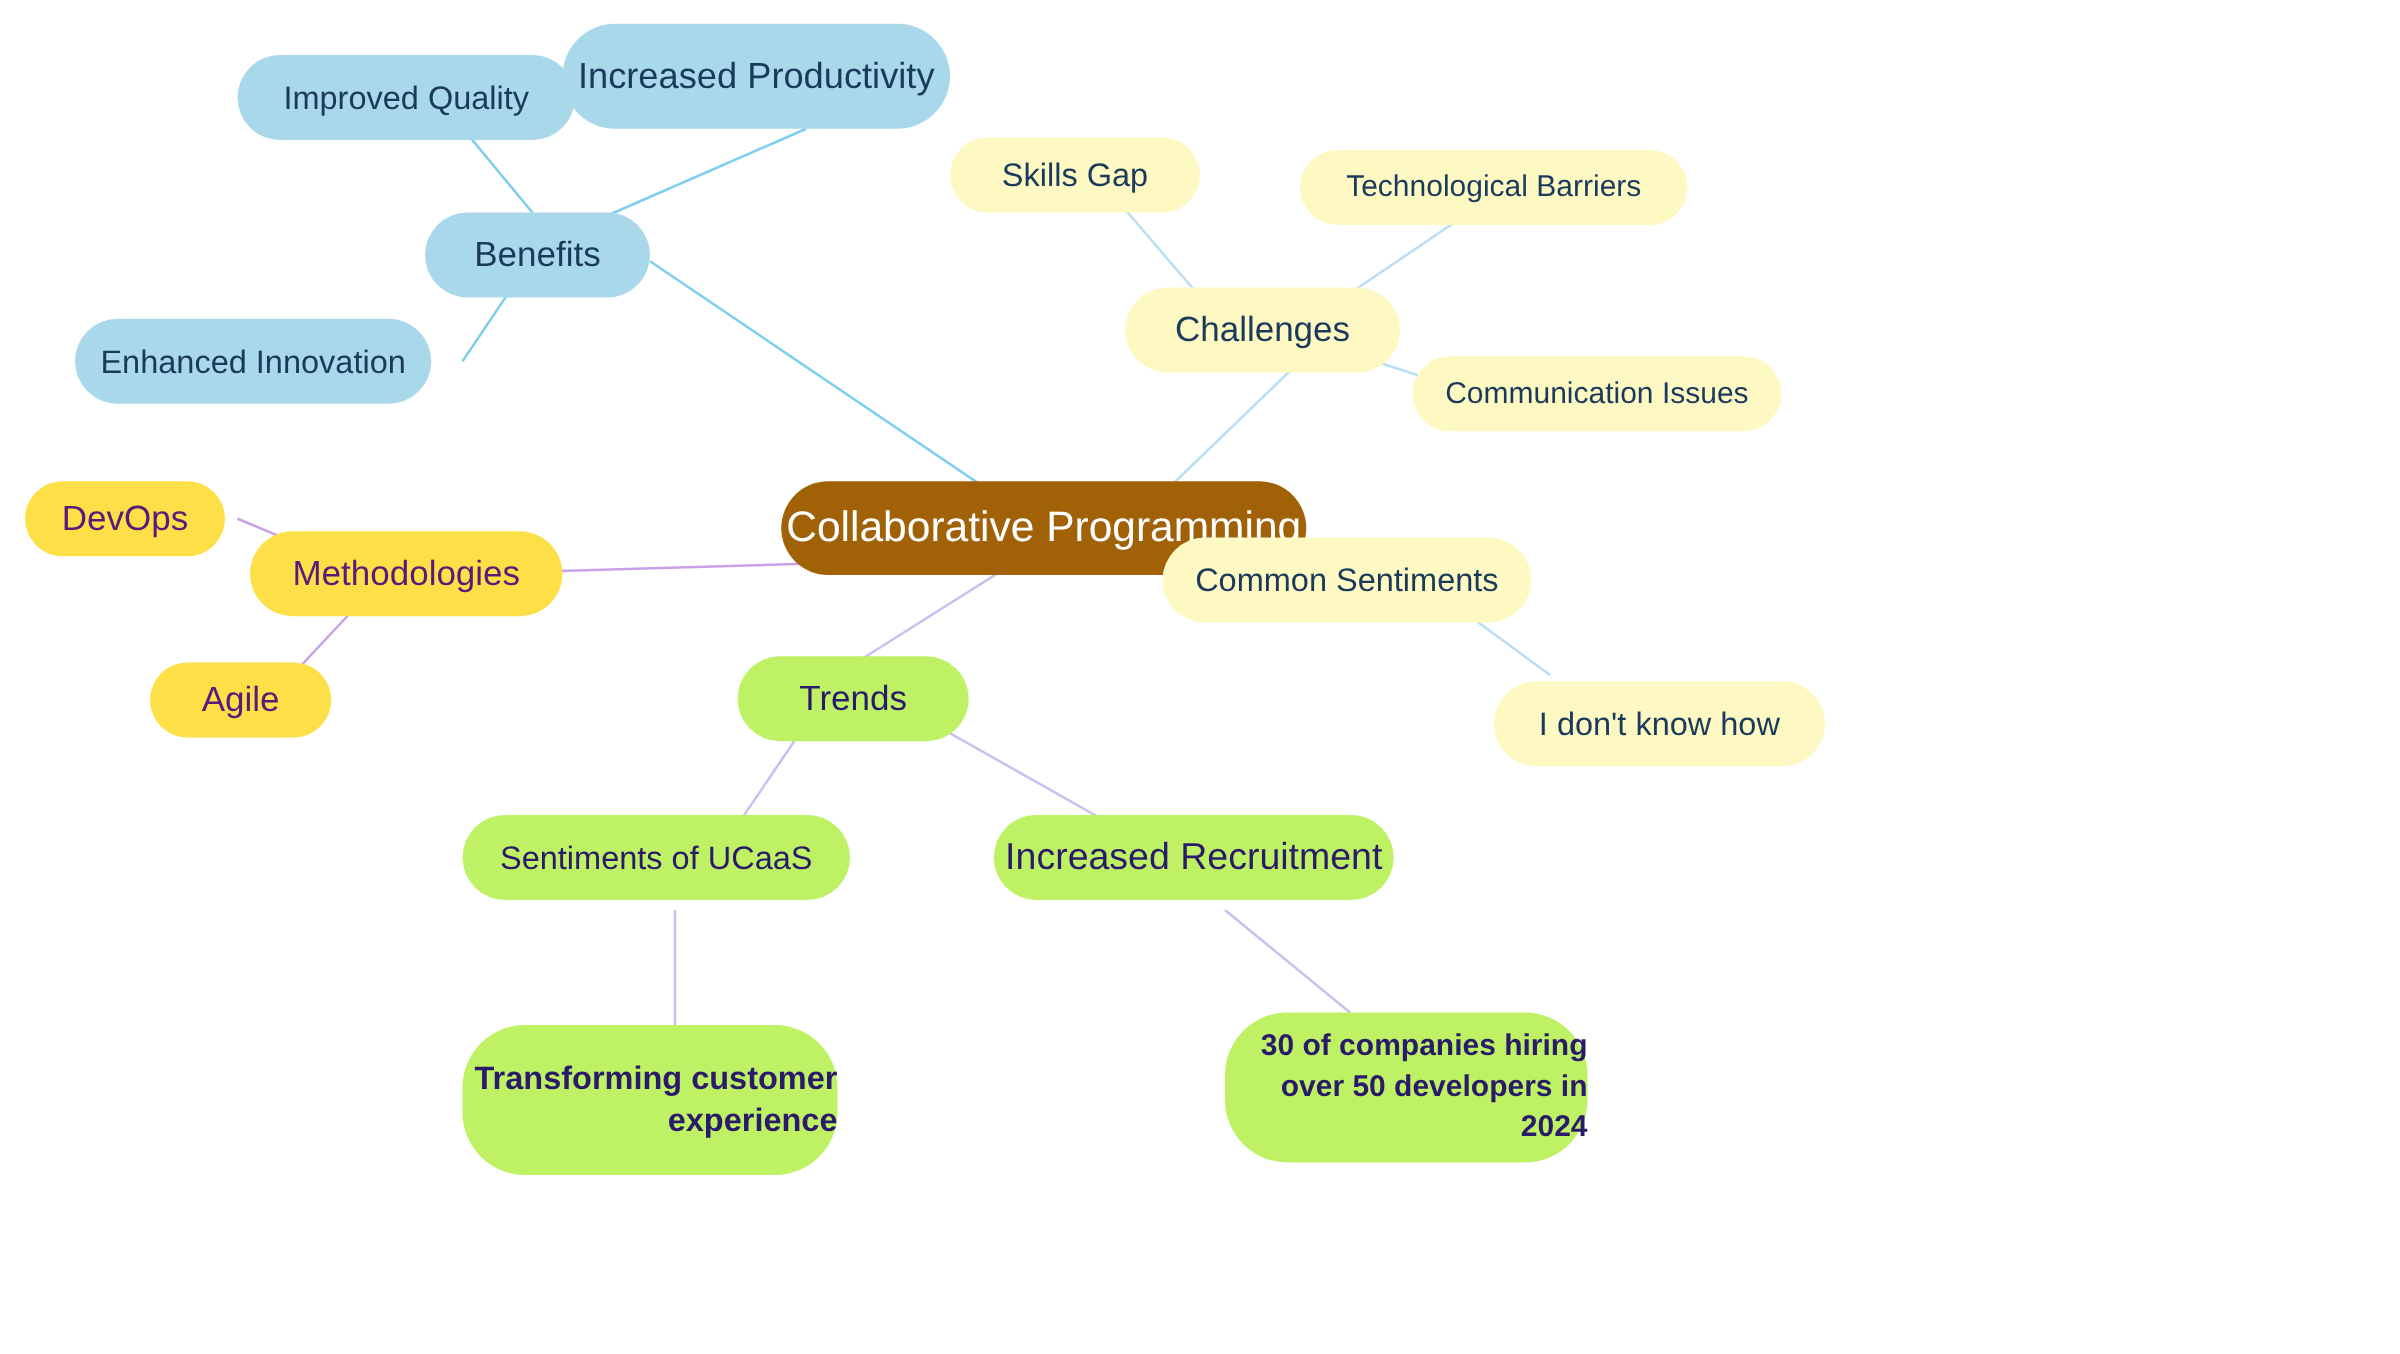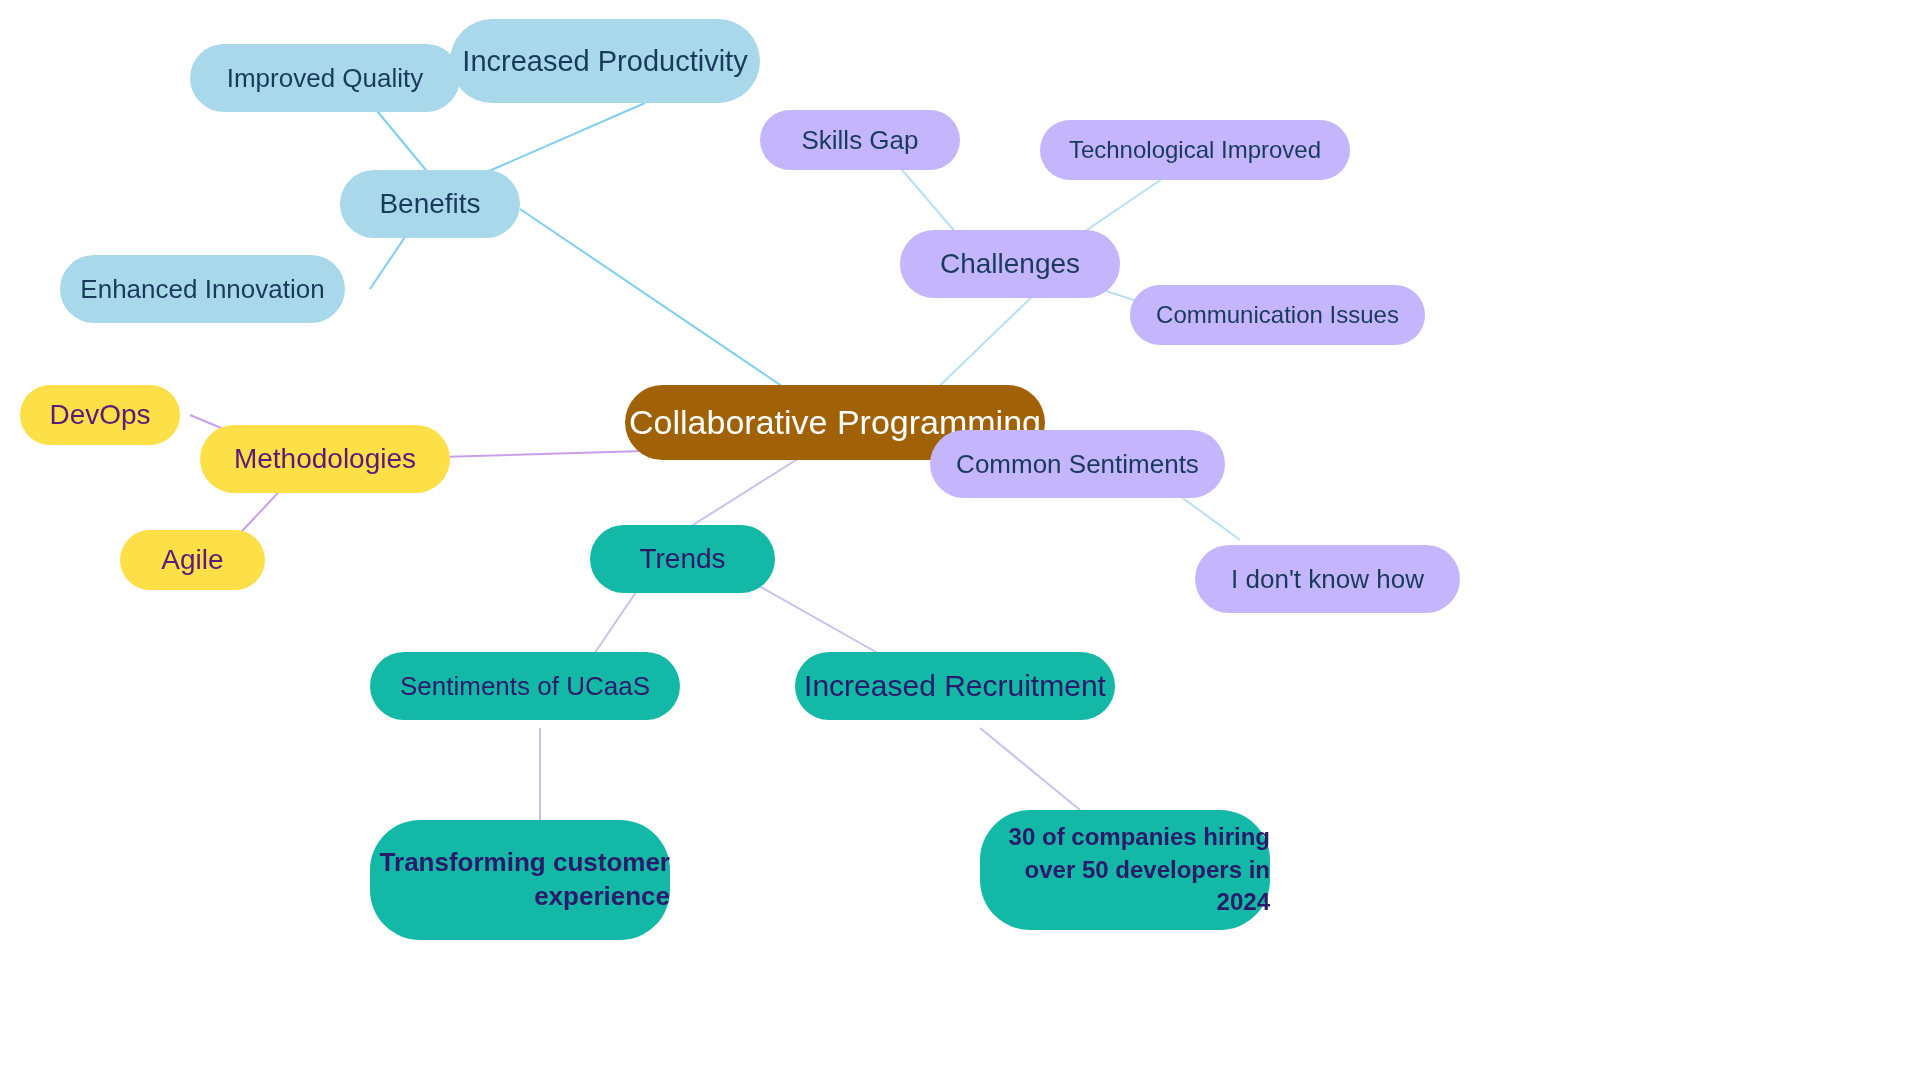--- a/index.html
+++ b/index.html
@@ -37,29 +37,29 @@
       font-weight: 500;
       border-radius: 40px;
       white-space: nowrap;
     }
     .node.blue {
       background: #a8d8ea;
       color: #1a3a5c;
       border: none;
     }
     .node.blue-light {
-      background: #c4b5fd;
+      background: #fef9c3;
       color: #1a3a5c;
     }
     .node.purple {
       background: #fde047;
       color: #5a1a7a;
     }
     .node.purple-light {
-      background: #14b8a6;
+      background: #bef264;
       color: #2a1a6a;
     }
     .node.multi-line {
       white-space: normal;
       text-align: right;
       line-height: 1.3;
       font-weight: bold;
     }
   </style>
 </head>
@@ -127,19 +127,19 @@
 <div class="node purple-light multi-line" style="left:370px; top:820px; width:300px; height:120px; font-size:26px; white-space:normal; line-height:1.3;">Transforming customer experience</div>
 
 <div class="node purple-light" style="left:795px; top:652px; width:320px; height:68px; font-size:30px;">Increased Recruitment</div>
 
 <div class="node purple-light multi-line" style="left:980px; top:810px; width:290px; height:120px; font-size:24px; white-space:normal; line-height:1.35;">30 of companies hiring over 50 developers in 2024</div>
 
 <div class="node blue-light" style="left:900px; top:230px; width:220px; height:68px; font-size:28px;">Challenges</div>
 
 <div class="node blue-light" style="left:760px; top:110px; width:200px; height:60px; font-size:26px;">Skills Gap</div>
 
-<div class="node blue-light" style="left:1040px; top:120px; width:310px; height:60px; font-size:24px;">Technological Improved</div>
+<div class="node blue-light" style="left:1040px; top:120px; width:310px; height:60px; font-size:24px;">Technological Barriers</div>
 
 <div class="node blue-light" style="left:1130px; to; left:1130px; top:285px; width:295px; height:60px; font-size:24px;">Communication Issues</div>
 
 <div class="node blue-light" style="left:930px; top:430px; width:295px; height:68px; font-size:26px;">Common Sentiments</div>
 
 <div class="node blue-light" style="left:1195px; top:545px; width:265px; height:68px; font-size:26px;">I don't know how</div>
 
 </body></html>

